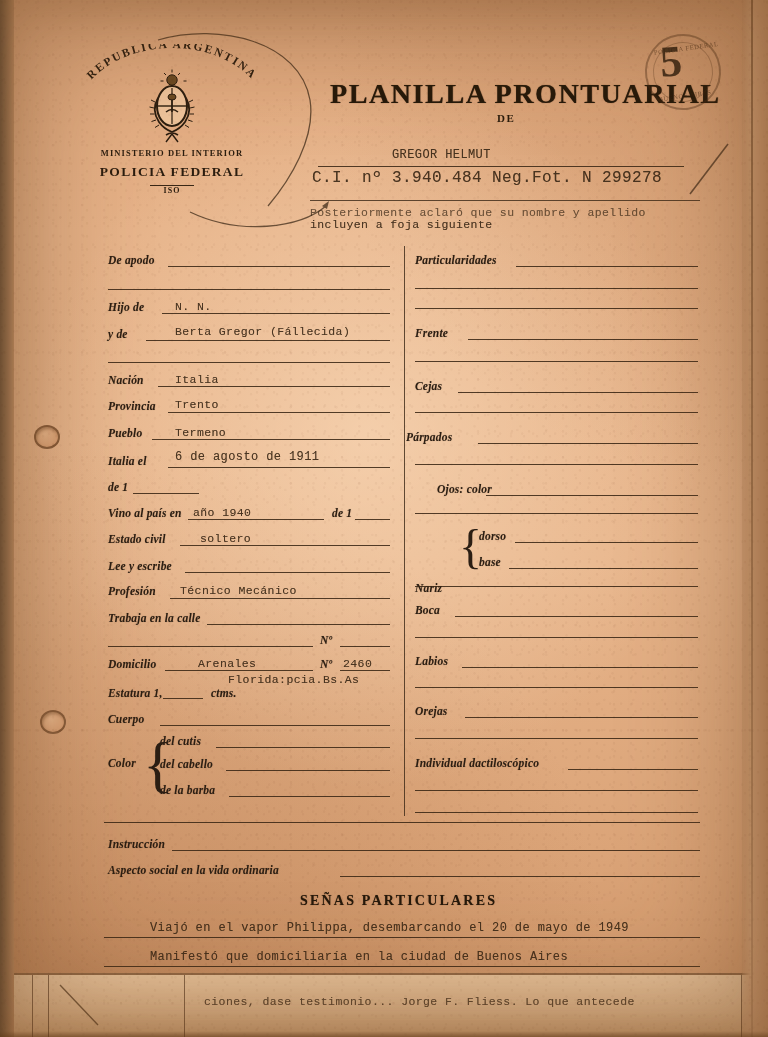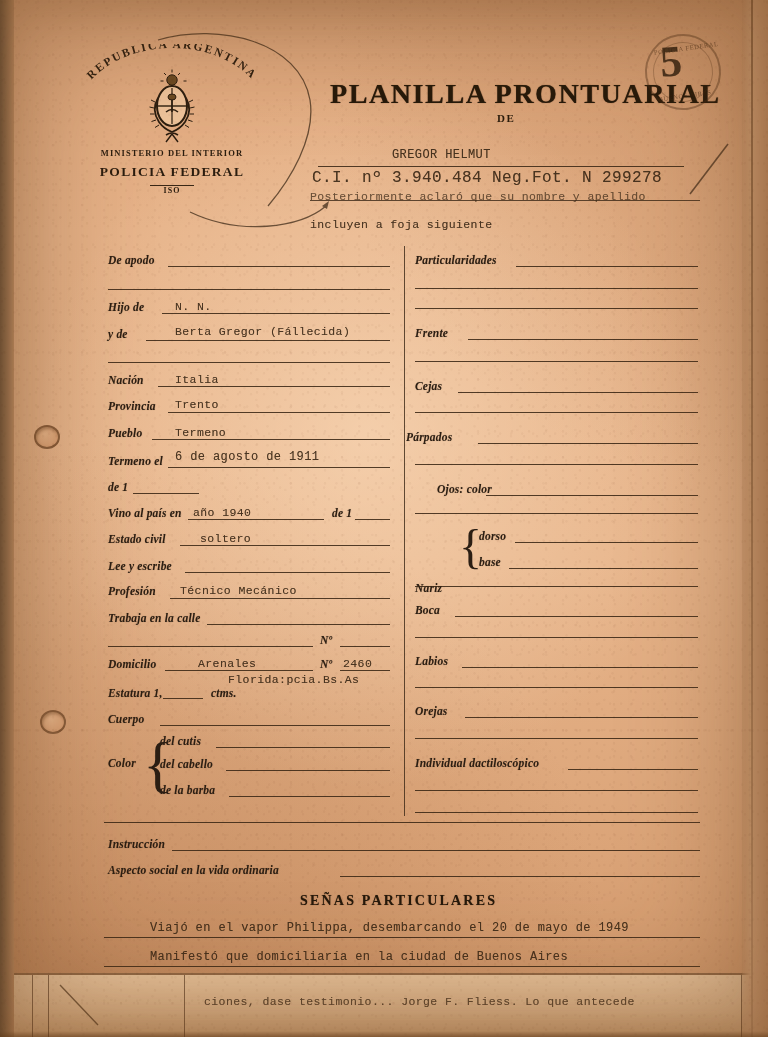--- a/index.html
+++ b/index.html
@@ -199,21 +199,21 @@
       <span style="left:8px;bottom:9px;">BUENOS AIRES</span>
     </div>
   </div>
   <div class="stamp-num">5</div>
 
   <div class="abs tw" style="left:392px;top:148px;font-size:12px;">GREGOR HELMUT</div>
   <div class="abs rule" style="left:318px;top:166px;width:366px;"></div>
   <div class="abs tw" style="left:312px;top:169px;font-size:16px;">C.I. nº 3.940.484  Neg.Fot. N 299278</div>
 
   <div class="abs rule thin" style="left:310px;top:200px;width:390px;"></div>
-  <div class="abs tw faint" style="left:310px;top:190px;">Posteriormente aclaró que su nombre y apellido</div>
+  <div class="abs tw faint" style="left:310px;top:206px;">Posteriormente aclaró que su nombre y apellido</div>
   <div class="abs tw" style="left:310px;top:218px;">incluyen a foja siguiente</div>
 
   <svg class="abs" style="left:684px;top:140px;" width="50" height="60">
     <path d="M44 4 L6 54" stroke="#3a2715" stroke-width="1.6" fill="none" opacity=".7"></path>
   </svg>
 
   <div class="vdiv"></div>
 
   <div class="abs fieldlbl" style="left:108px;top:254px;">De apodo</div>
   <div class="abs rule" style="left:168px;top:266px;width:222px;"></div>
@@ -235,21 +235,21 @@
   <div class="abs tw" style="left:175px;top:373px;">Italia</div>
 
   <div class="abs fieldlbl" style="left:108px;top:400px;">Provincia</div>
   <div class="abs rule" style="left:168px;top:412px;width:222px;"></div>
   <div class="abs tw" style="left:175px;top:398px;">Trento</div>
 
   <div class="abs fieldlbl" style="left:108px;top:427px;">Pueblo</div>
   <div class="abs rule" style="left:152px;top:439px;width:238px;"></div>
   <div class="abs tw" style="left:175px;top:426px;">Termeno</div>
 
-  <div class="abs fieldlbl" style="left:108px;top:455px;">Termeno el</div>
+  <div class="abs fieldlbl" style="left:108px;top:455px;">Italia el</div>
   <div class="abs rule" style="left:168px;top:467px;width:222px;"></div>
   <div class="abs tw" style="left:175px;top:450px;font-size:12px;">6 de agosto de 1911</div>
 
   <div class="abs fieldlbl" style="left:108px;top:481px;">de 1</div>
   <div class="abs rule" style="left:133px;top:493px;width:66px;"></div>
 
   <div class="abs fieldlbl" style="left:108px;top:507px;">Vino al país en</div>
   <div class="abs rule" style="left:188px;top:519px;width:136px;"></div>
   <div class="abs tw" style="left:193px;top:506px;">año 1940</div>
   <div class="abs fieldlbl" style="left:332px;top:507px;">de 1</div>

